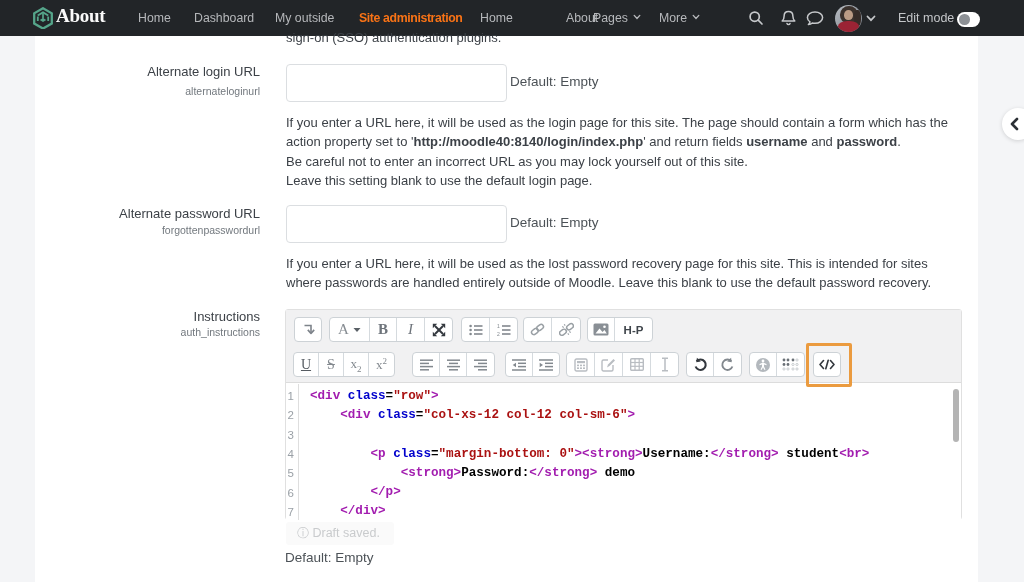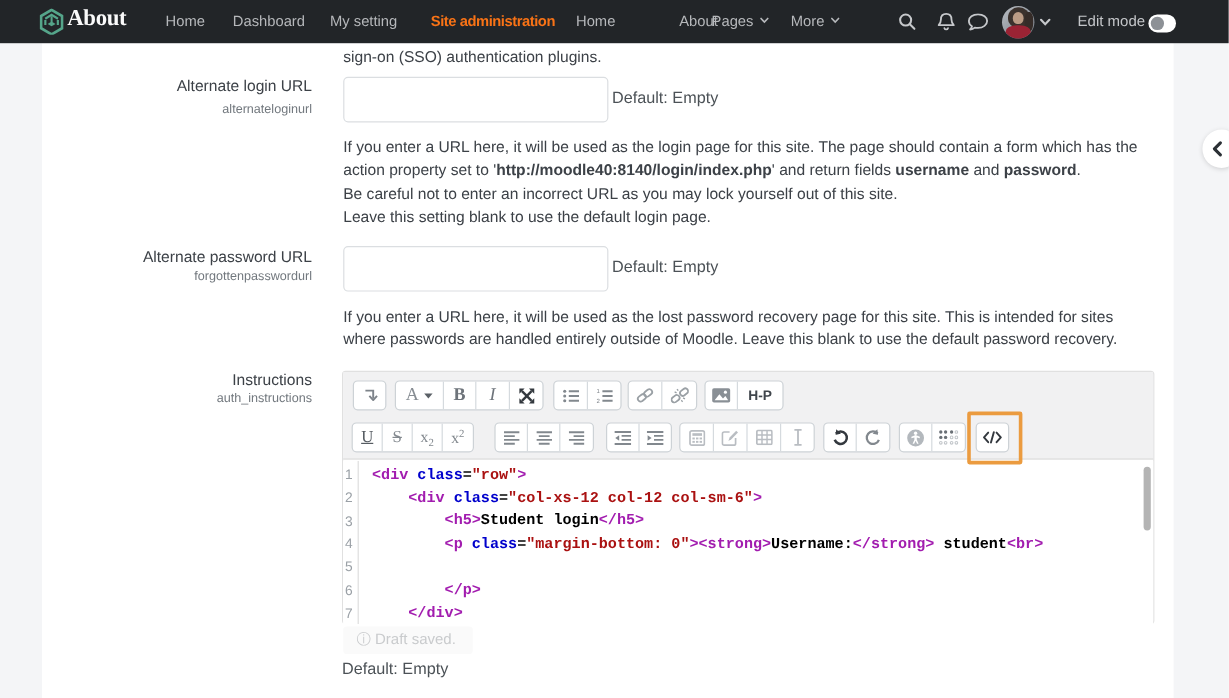--- a/index.html
+++ b/index.html
@@ -50,21 +50,21 @@
   <svg class="abs" style="left:33px;top:7px" width="20" height="22" viewBox="0 0 20 22">
     <path d="M10 1.2 L18.8 6.3 V16.5 L10 21.6 L1.2 16.5 V6.3 Z" fill="none" stroke="#55a58a" stroke-width="2.3"></path>
     <path d="M4.7 8.6 L10 5.4 L15.3 8.6" fill="none" stroke="#55a58a" stroke-width="1.8"></path>
     <path d="M4.8 9.6 V13.9 M15.2 9.6 V13.9" fill="none" stroke="#55a58a" stroke-width="1.8"></path>
     <line x1="10" y1="6.6" x2="10" y2="11.4" stroke="#55a58a" stroke-width="1.7"></line>
     <path d="M10 10.9 L13.3 12.9 L10 14.9 L6.7 12.9 Z" fill="#55a58a"></path>
   </svg>
   <div class="brand-text">About</div>
   <div class="navitem" style="left:138px">Home</div>
   <div class="navitem" style="left:194px">Dashboard</div>
-  <div class="navitem" style="left:275px">My setting</div>
+  <div class="navitem" style="left:275px">My outside</div>
   <div class="navitem active" style="left:359px">Site administration</div>
   <div class="navitem" style="left:480px">Home</div>
   <div class="navitem" style="left:566px">About</div>
   <div class="navitem" style="left:593px">Pages<svg class="caret" viewBox="0 0 10 10">
         <path d="M1.5 3 L5 6.8 L8.5 3" fill="none" stroke="#b6b8bb" stroke-width="1.7" stroke-linecap="round"></path>
       </svg></div>
   <div class="navitem" style="left:659px">More<svg class="caret" viewBox="0 0 10 10">
         <path d="M1.5 3 L5 6.8 L8.5 3" fill="none" stroke="#b6b8bb" stroke-width="1.7" stroke-linecap="round"></path>
       </svg></div>
 
@@ -88,21 +88,21 @@
   </div>
   <svg class="abs" style="left:866px;top:14px" width="10" height="9" viewBox="0 0 10 9">
       <path d="M1.5 2.5 L5 6.2 L8.5 2.5" fill="none" stroke="#c6c8cb" stroke-width="1.8" stroke-linecap="round"></path>
     </svg>
   <div class="navitem" style="left:898px;font-size:12.5px;color:#c4c6c9">Edit mode</div>
   <div class="abs" style="left:957px;top:12px;width:23px;height:14.5px;border-radius:8px;background:#fff">
     <div class="abs" style="left:2px;top:2px;width:10.5px;height:10.5px;border-radius:50%;background:#8d9196"></div>
   </div>
 </div>
 
-<div class="ptext" style="left:286px;top:38px">sign-on (SSO) authentication plugins.</div>
+<div class="ptext" style="left:286px;top:28px">sign-on (SSO) authentication plugins.</div>
 
 <div class="lbl" style="top:64px">Alternate login URL</div>
 <div class="sublbl" style="top:85px">alternateloginurl</div>
 <div class="inputbox" style="top:64px"></div>
 <div class="defempty" style="top:74px">Default: Empty</div>
 
 <div class="ptext" style="left:286px;top:113px;width:680px">If you enter a URL here, it will be used as the login page for this site. The page should contain a form which has the<br>action property set to '<b>http://moodle40:8140/login/index.php</b>' and return fields <b>username</b> and <b>password</b>.<br>Be careful not to enter an incorrect URL as you may lock yourself out of this site.<br>Leave this setting blank to use the default login page.</div>
 
 <div class="lbl" style="top:205.5px">Alternate password URL</div>
 <div class="sublbl" style="top:224px">forgottenpasswordurl</div>
@@ -389,22 +389,22 @@
     <div class="gutter"></div>
     <div class="lnum" style="top:6px">1</div>
     <div class="lnum" style="top:25.3px">2</div>
     <div class="lnum" style="top:44.6px">3</div>
     <div class="lnum" style="top:63.9px">4</div>
     <div class="lnum" style="top:83.2px">5</div>
     <div class="lnum" style="top:102.5px">6</div>
     <div class="lnum" style="top:121.8px">7</div>
     <div class="cline" style="left:24px;top:4.6px"><span class="tag">&lt;div</span> <span class="attr">class</span>=<span class="str">"row"</span><span class="tag">&gt;</span></div>
     <div class="cline" style="left:24px;top:23.9px">    <span class="tag">&lt;div</span> <span class="attr">class</span>=<span class="str">"col-xs-12 col-12 col-sm-6"</span><span class="tag">&gt;</span></div>
-    <div class="cline" style="left:24px;top:43.2px">        <span class="tag">&lt;h5&gt;</span>Student login<span class="tag">&lt;/h5&gt;</span></div>
     <div class="cline" style="left:24px;top:62.5px">        <span class="tag">&lt;p</span> <span class="attr">class</span>=<span class="str">"margin-bottom: 0"</span><span class="tag">&gt;&lt;strong&gt;</span>Username:<span class="tag">&lt;/strong&gt;</span> student<span class="tag">&lt;br&gt;</span></div>
+    <div class="cline" style="left:24px;top:81.8px">            <span class="tag">&lt;strong&gt;</span>Password:<span class="tag">&lt;/strong&gt;</span> demo</div>
     <div class="cline" style="left:24px;top:101.1px">        <span class="tag">&lt;/p&gt;</span></div>
     <div class="cline" style="left:24px;top:120.4px">    <span class="tag">&lt;/div&gt;</span></div>
     <div id="scrollthumb"></div>
   </div>
 </div>
 
 <div id="draft"><span style="margin-left:11px;font-size:12px">ⓘ</span> Draft saved.</div>
 <div class="defempty" style="left:285px;top:550px">Default: Empty</div>
 
 <div id="drawerbtn">

